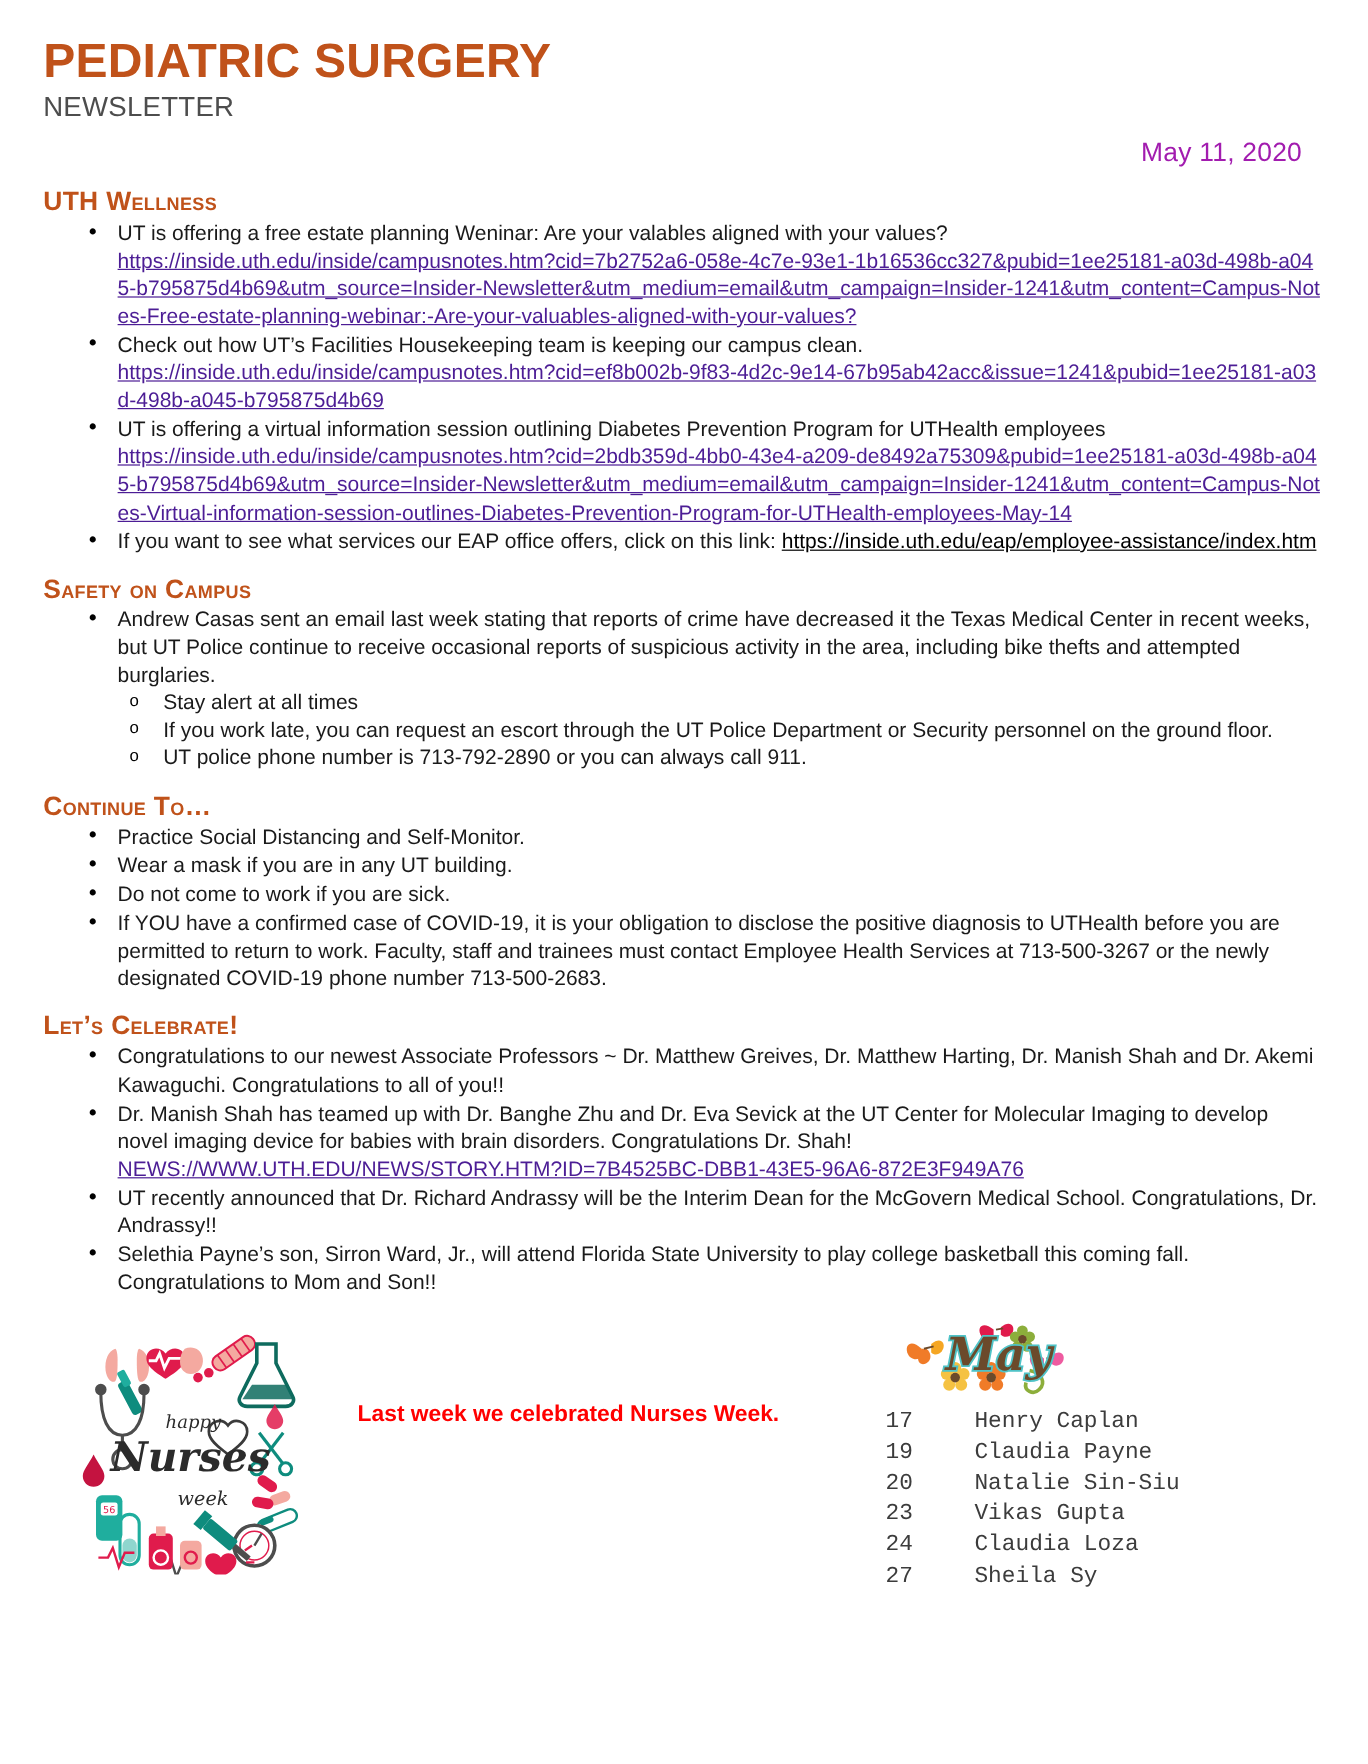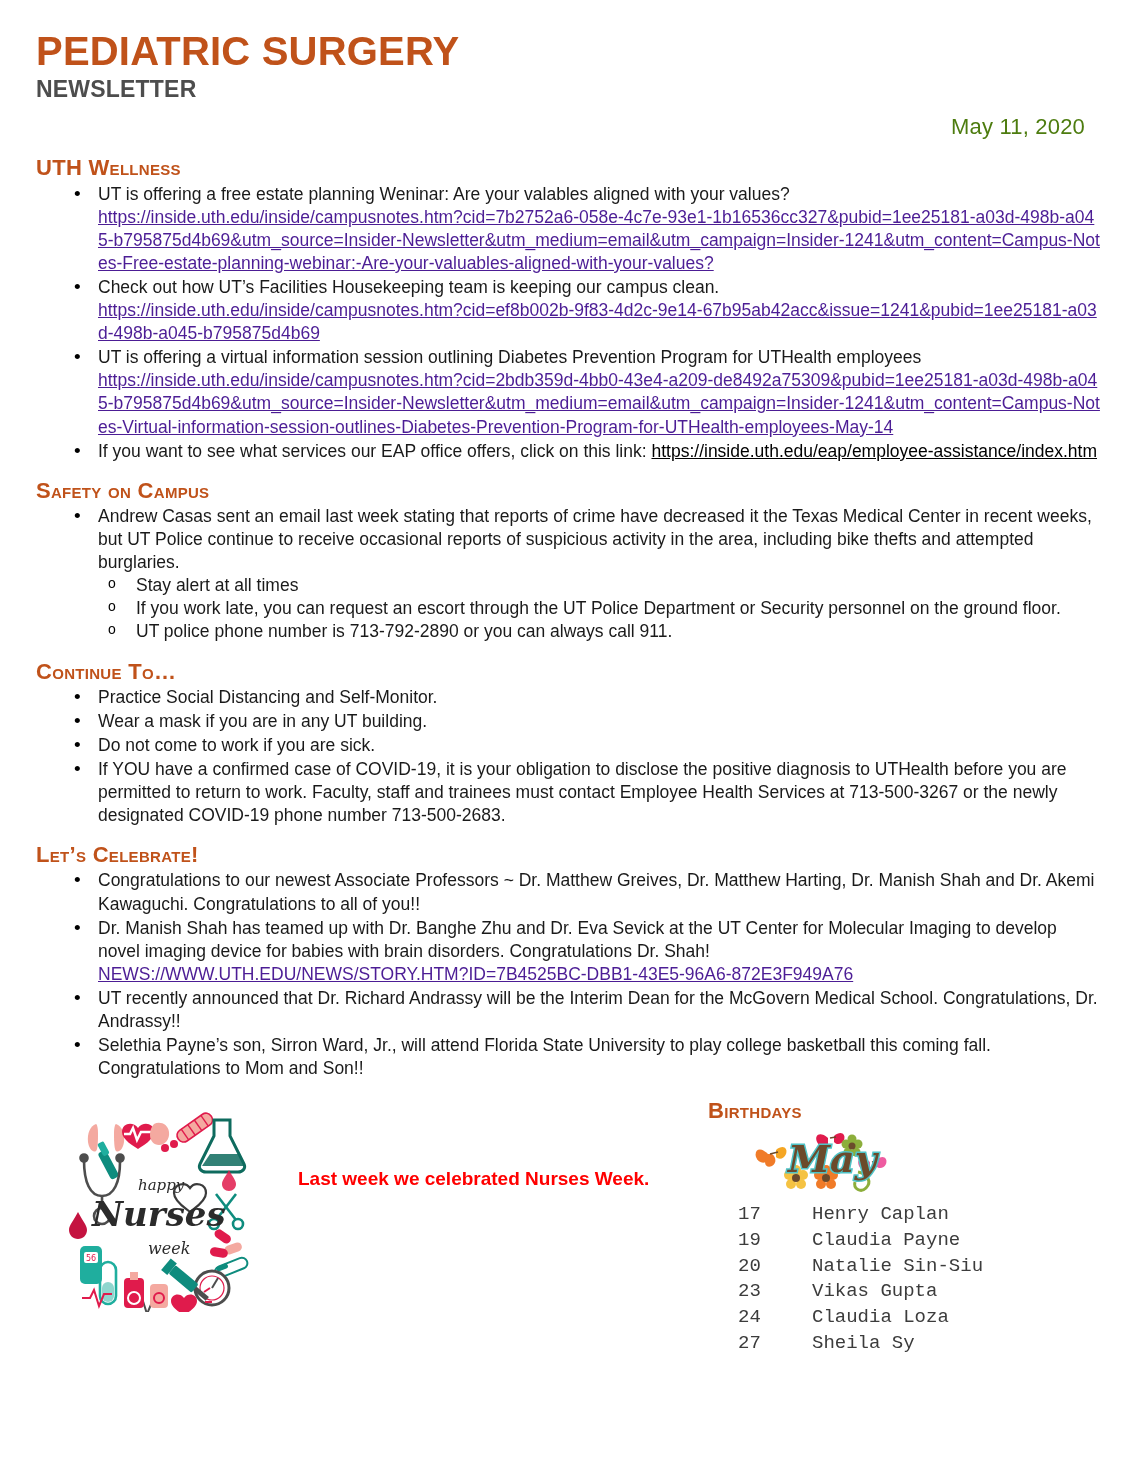--- a/index.html
+++ b/index.html
@@ -30,30 +30,30 @@
   .title-main {
     font-size: 40px;
     font-weight: bold;
     color: #C0521A;
     letter-spacing: 0.2px;
     line-height: 1.05;
     margin: 0;
   }
   .title-sub {
     font-size: 23px;
-    font-weight: bold;
+    font-weight: normal;
     color: #4D4D4D;
     letter-spacing: 0.2px;
     line-height: 1.15;
     margin: 4px 0 0 0;
   }
   .date-line {
     text-align: right;
     font-size: 22px;
-    color: #4d7c0f;
+    color: #a21caf;
     padding: 12px 55px 0 0;
     letter-spacing: 0.2px;
   }
 
   
   .content { padding: 0 40px 0 36px; }
 
   .section { margin-top: 16px; }
   .section-heading {
     color: #C0521A;
@@ -374,21 +374,20 @@
           <text x="28" y="124" font-family="DejaVu Serif, serif" font-style="italic" font-size="34" font-weight="bold" fill="#2b2b2b">Nurses</text>
           <text x="84" y="152" font-family="DejaVu Serif, serif" font-style="italic" font-size="16" fill="#2b2b2b">week</text>
         </svg>
       </div>
 
       <div class="nurses-msg">
         <div>Last week we celebrated Nurses Week.</div>
       </div>
 
       <div class="bday-col">
-        <div class="bday-heading">Birthdays</div>
 
         <div class="may-art">
           <svg viewBox="0 0 140 68" width="140" height="68" aria-hidden="true">
 
             <g>
               <path d="M14 26c-8-8-14-4-12 3 2 6 8 7 12 4z" fill="#F07B28"></path>
               <path d="M14 26c-6 9-2 15 4 12 5-3 4-9 0-12z" fill="#F07B28"></path>
               <path d="M22 22c7-6 12-2 10 4-2 5-7 6-10 3z" fill="#F5A623"></path>
               <line x1="16" y1="26" x2="24" y2="24" stroke="#6b4a2b" stroke-width="1.6"></line>
             </g>

